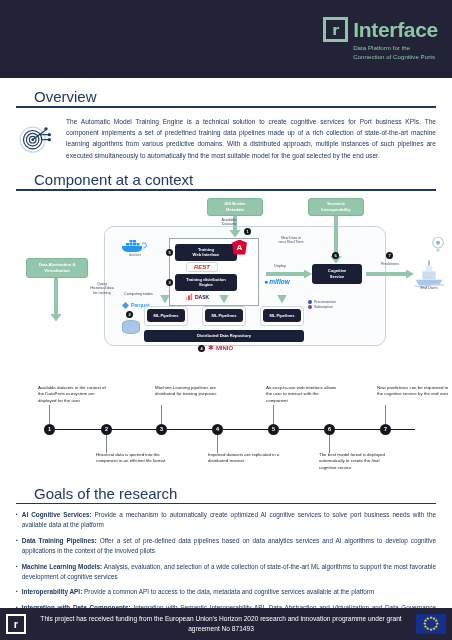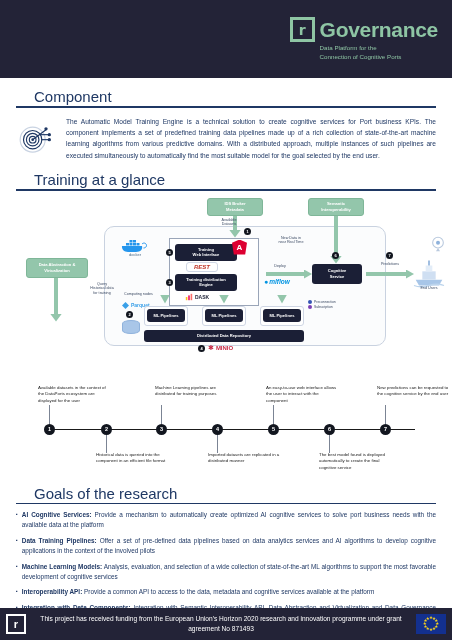--- a/index.html
+++ b/index.html
@@ -144,31 +144,31 @@
 <div class="header">
   <div>
     <div class="header-title">
     </div>
   </div>
   <div class="brand">
     <div class="brand-row">
       <div class="brand-mark">
         <span>r</span>
       </div>
-      <div class="brand-name">Governance</div>
+      <div class="brand-name">Interface</div>
     </div>
     <div class="brand-sub">
       <div>Data Platform for the</div>
       <div>Connection of Cognitive Ports</div>
     </div>
   </div>
 </div>
 
 <div class="section">
-  <div class="sec-title">Component</div>
+  <div class="sec-title">Overview</div>
   <div class="sec-rule"></div>
   <div class="overview">
     <svg class="ov-icon" viewBox="0 0 48 48">
       <g fill="none" stroke="#1f3864" stroke-width="1.4">
         <circle cx="20" cy="26" r="15" stroke="#c9d3e2"></circle>
         <circle cx="20" cy="26" r="11"></circle>
         <circle cx="20" cy="26" r="7.5"></circle>
         <circle cx="20" cy="26" r="4"></circle>
         <path d="M20 26 L36 14"></path>
         <path d="M28 20 L40 20"></path>
@@ -177,21 +177,21 @@
       <circle cx="20" cy="26" r="1.6" fill="#1f3864"></circle>
       <circle cx="40" cy="20" r="2" fill="#1f3864"></circle>
       <circle cx="40" cy="26" r="2" fill="#1f3864"></circle>
       <circle cx="36" cy="13" r="2" fill="#1f3864"></circle>
     </svg>
     <div class="ov-text">The Automatic Model Training Engine is a technical solution to create cognitive services for Port business KPIs. The component implements a set of predefined training data pipelines  made up of a rich collection of state-of-the-art machine learning algorithms from various predictive domains. With a distributed approach, multiple instances of such pipelines are executed simultaneously to automatically find the most suitable model for the goal selected by the end user.</div>
   </div>
 </div>
 
 <div class="section">
-  <div class="sec-title">Training at a glance</div>
+  <div class="sec-title">Component at a context</div>
   <div class="sec-rule"></div>
 
   <div class="diagram">
 
     <div class="d-abs bigpanel" style="left:88px; top:30px; width:282px; height:120px;"></div>
 
     <svg class="d-abs" style="left:104px; top:42px; width:30px; height:18px;" viewBox="0 0 60 36">
       <g fill="#2596ed">
         <rect x="12" y="10" width="6" height="5"></rect>
           <rect x="19" y="10" width="6" height="5"></rect>

